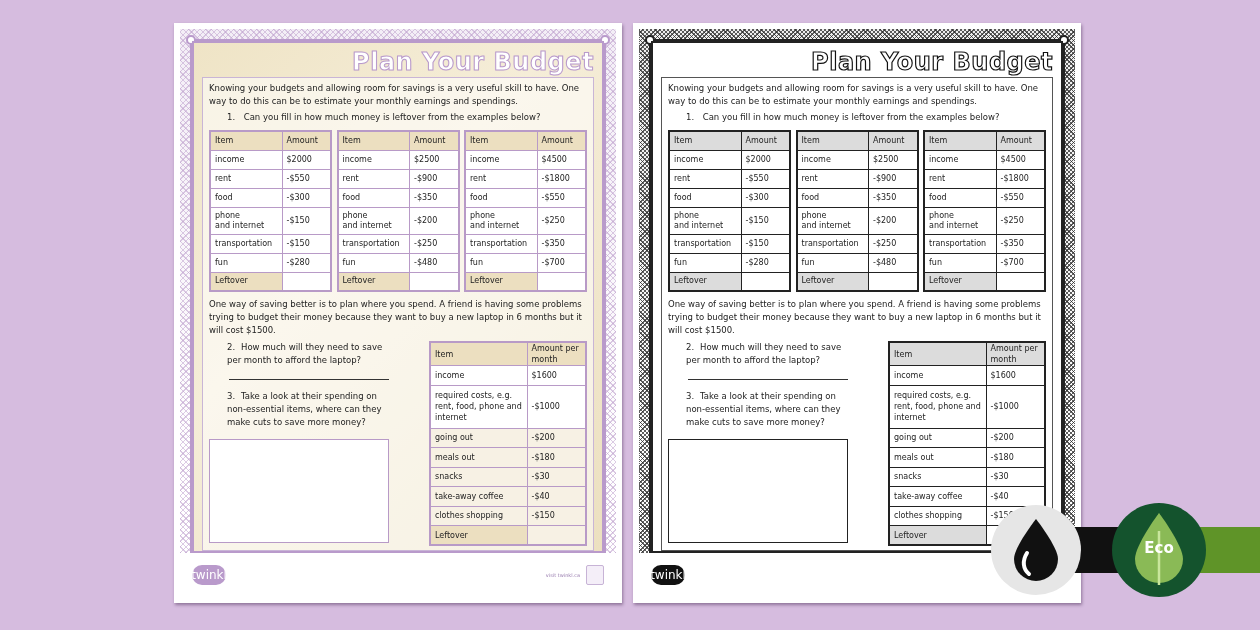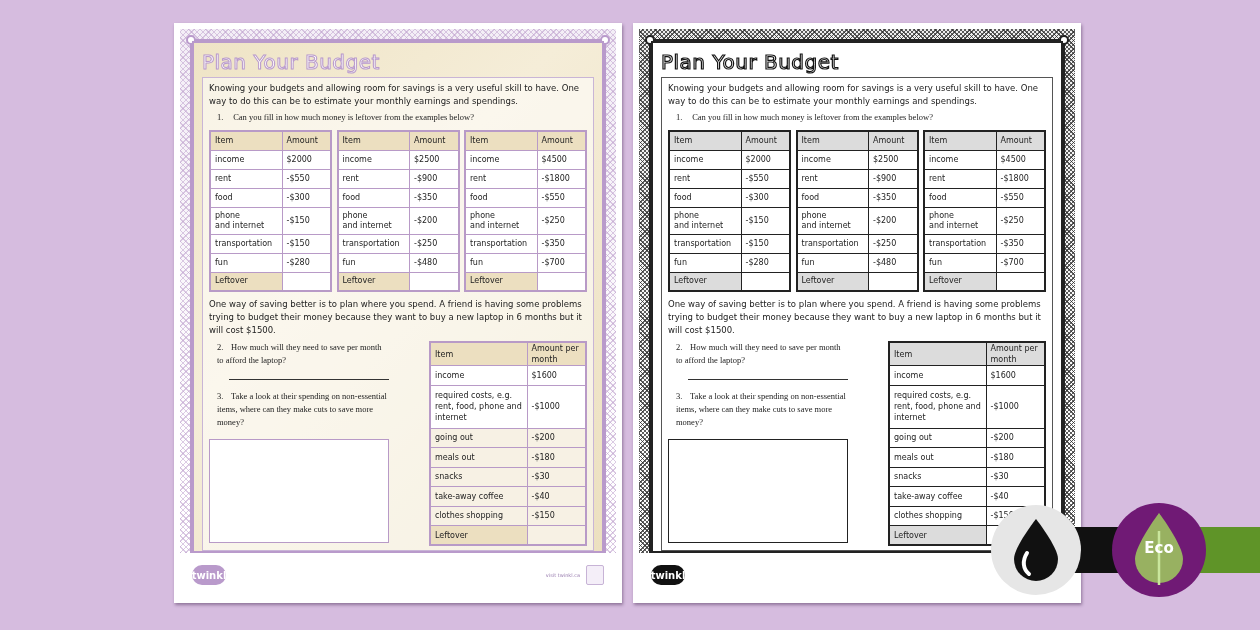--- a/index.html
+++ b/index.html
@@ -58,24 +58,24 @@
   .sheet.color .inner {
     background: linear-gradient(135deg, #efe4c6 0%, #f5edd8 40%, #ece0c0 100%);
     border: 2px solid #b99acb;
   }
   .sheet.bw .inner {
     background: #fff;
     border: 2px solid #222;
   }
 
   .title {
-    text-align: left;
+    text-align: right;
     font-family: "DejaVu Sans", sans-serif;
-    font-weight: normal;
-    font-size: 20px;
+    font-weight: bold;
+    font-size: 24px;
     letter-spacing: 0.5px;
     height: 26px;
     line-height: 26px;
     margin-bottom: 2px;
   }
   .sheet.color .title {
     color: #fff;
     -webkit-text-stroke: 1px #b99acb;
     text-shadow: 0 0 1px #b99acb;
   }
@@ -88,21 +88,21 @@
     background: #fff;
     padding: 4px 6px 0 6px;
     font-size: 8.5px;
     line-height: 13px;
     color: #222;
   }
   .sheet.color .content { border: 1px solid #c9b5d6; background: rgba(255,255,255,0.55); }
   .sheet.bw .content { border: 1px solid #555; }
 
   .intro { margin-bottom: 3px; }
-  .q { margin-left: 8px; margin-bottom: 6px; font-family: Liberation Serif, serif; }
+  .q { margin-left: 18px; margin-bottom: 6px; }
   .q .num { display: inline-block; width: 14px; }
 
   .tables-row { display: flex; justify-content: space-between; margin-bottom: 6px; }
   table.bt {
     border-collapse: collapse;
     width: 123px;
     font-size: 8px;
   }
   table.bt td {
     height: 19px;
@@ -152,21 +152,21 @@
   .sheet.color table.spend td.hd { background: #ecdfc0; }
   .sheet.color table.spend td.white { background: #fff; }
 
   .footer {
     position: absolute; left: 18px; right: 18px; bottom: 16px; height: 24px;
     display: flex; align-items: center; justify-content: space-between;
   }
   .logo {
     display: inline-flex; align-items: center; justify-content: center;
     width: 34px; height: 20px; border-radius: 10px;
-    font-size: 10px; font-weight: bold; color: #fff;
+    font-size: 12px; font-weight: normal; color: #fff;
   }
   .sheet.color .logo { background: #b99acb; }
   .sheet.bw .logo { background: #111; }
   .visit { font-size: 5px; color: #9a7eb0; display: flex; align-items: center; gap: 6px; }
   .badge {
     width: 18px; height: 20px; border: 1px solid #c7b3d6; border-radius: 2px;
     background: #f4eef8; display: inline-block;
   }
 
   
@@ -181,21 +181,21 @@
     position: absolute; left: 1050px; top: 527px; width: 80px; height: 46px;
     background: #111; z-index: 2;
   }
   .eco-bar {
     position: absolute; left: 1160px; top: 527px; width: 100px; height: 46px;
     background: #5f9428; z-index: 2;
   }
   .eco-badge {
     position: absolute; left: 1112px; top: 503px;
     width: 94px; height: 94px; border-radius: 50%;
-    background: #701a75;
+    background: #14532d;
     display: flex; align-items: center; justify-content: center;
     z-index: 3;
   }
   .eco-label {
     position: absolute; left: 0; right: 0; top: 36px; text-align: center;
     font-size: 15px; font-weight: bold; color: #fff;
     font-family: "DejaVu Sans", sans-serif;
   }
 </style>
 </head>

